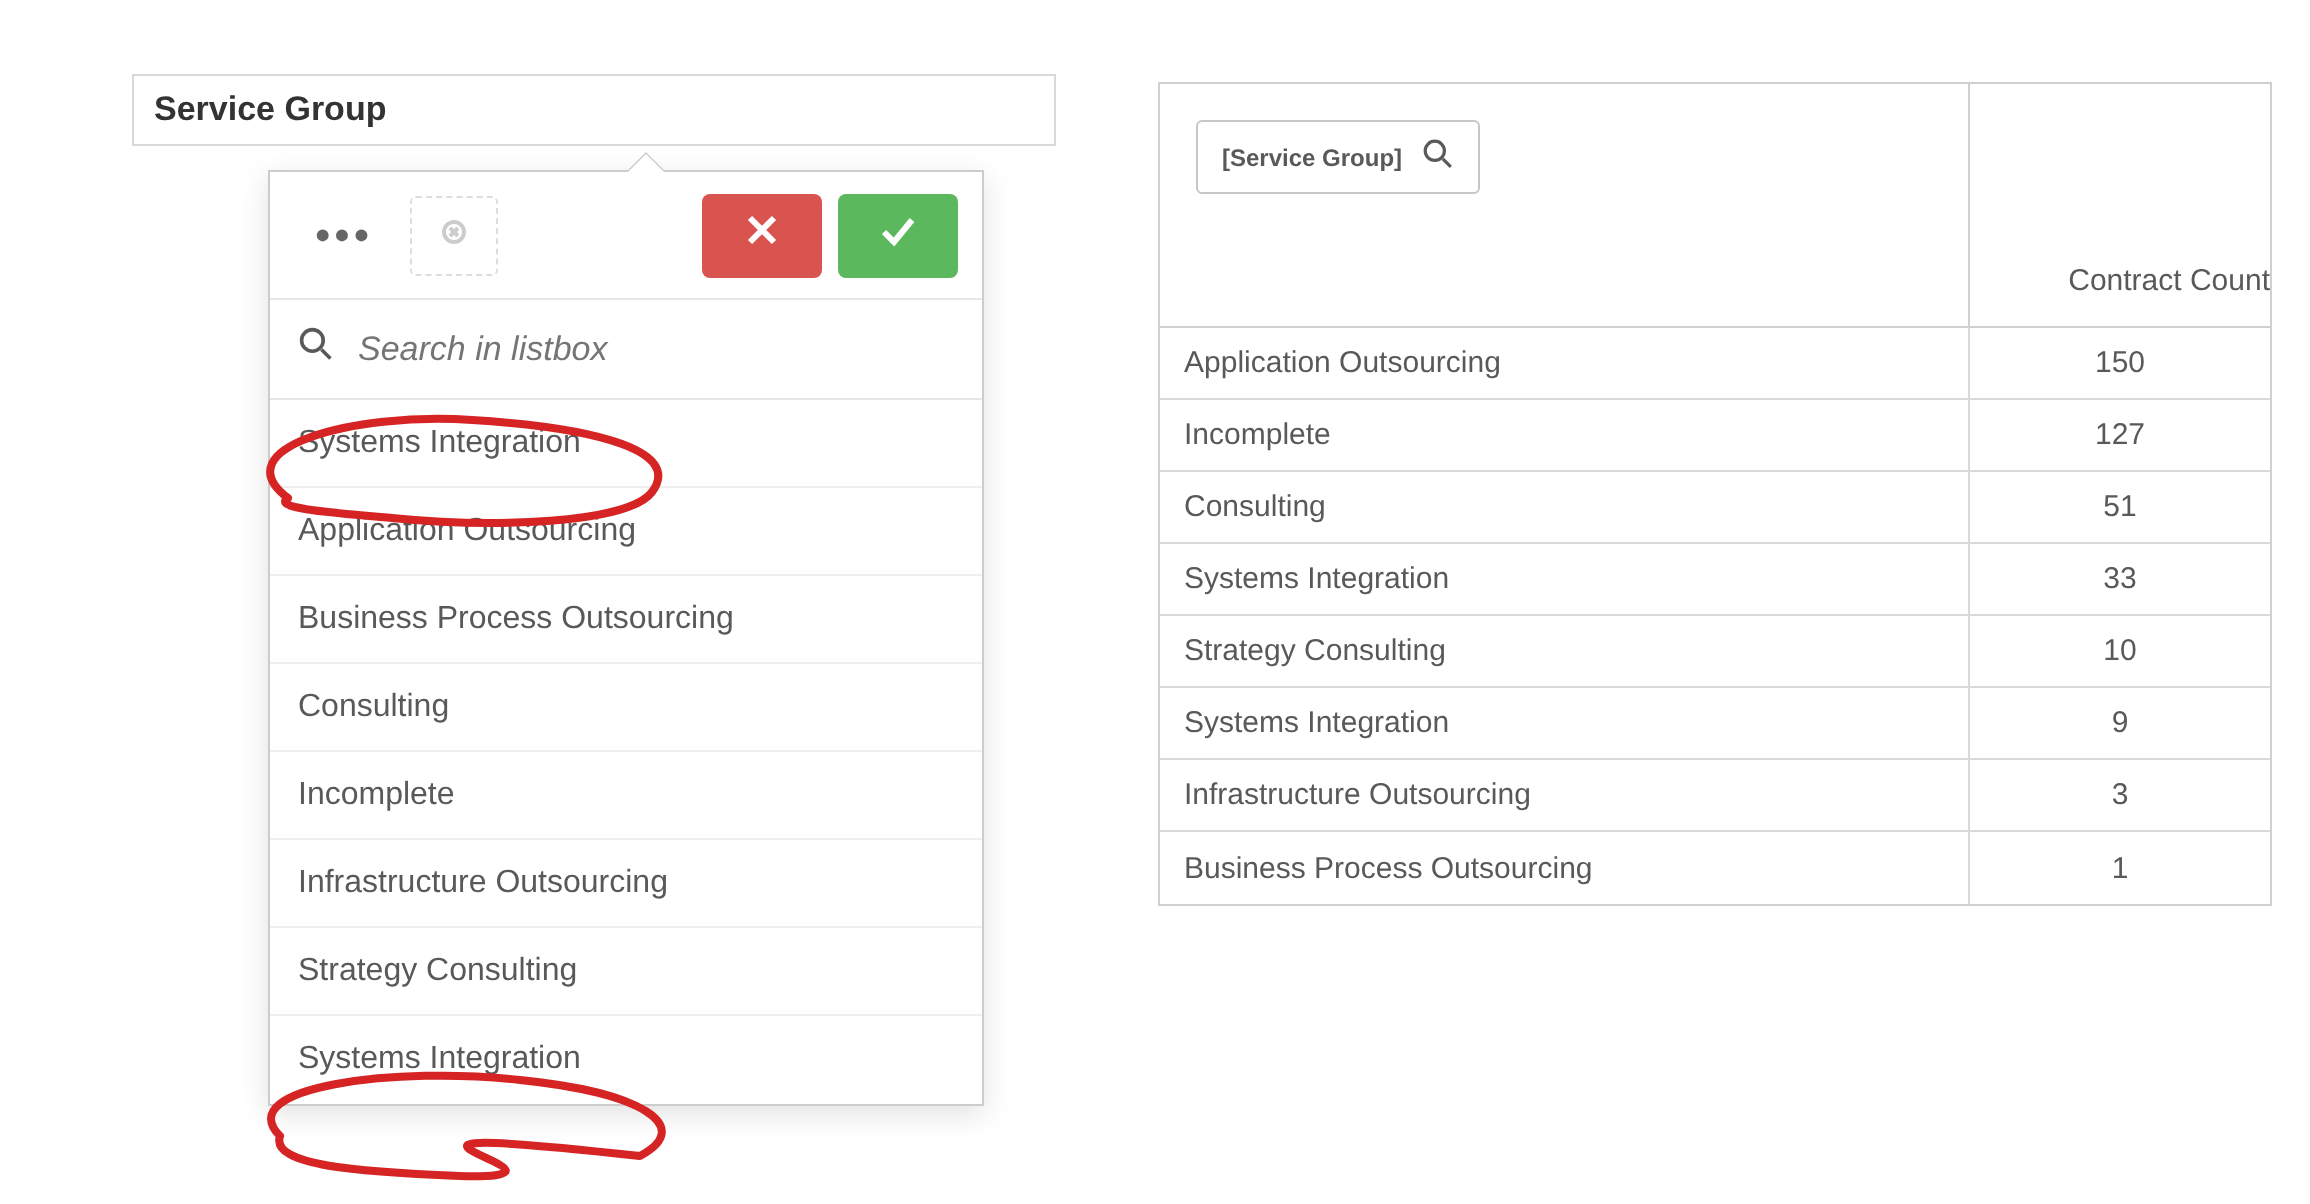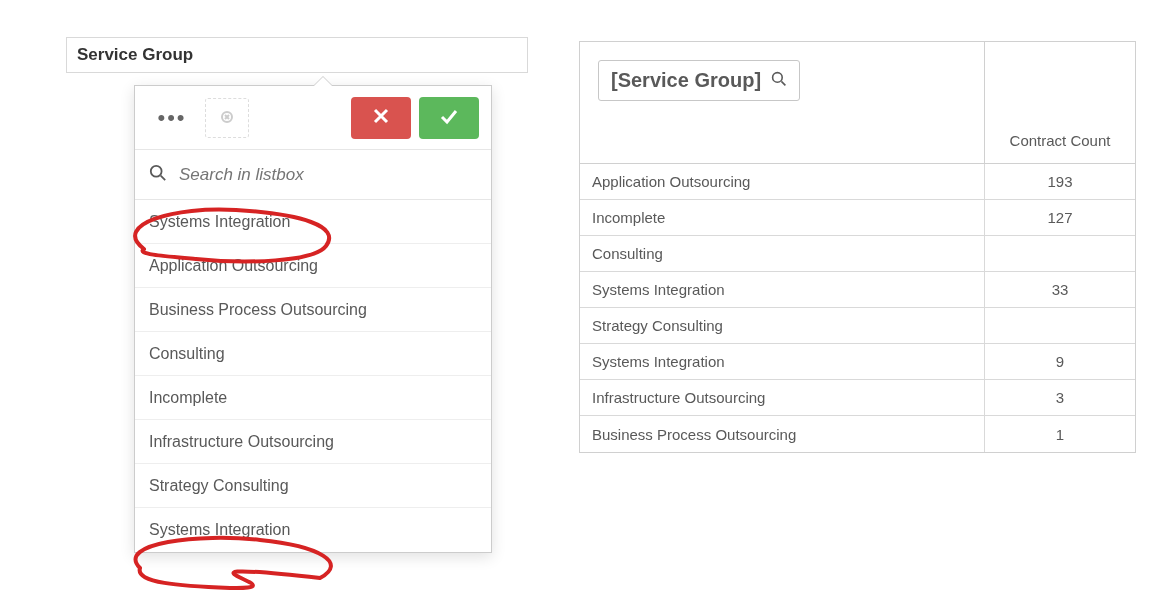--- a/index.html
+++ b/index.html
@@ -141,30 +141,30 @@
     position: relative;
   }
   .chip {
     position: absolute;
     left: 18px; top: 18px;
     border: 1px solid #c7c7c7;
     border-radius: 3px;
     padding: 8px 12px;
     display: flex; align-items: center; gap: 10px;
     font-weight: 700;
-    font-size: 20px;
+    font-size: 12px;
     color: #595959;
   }
   .chip svg { width: 16px; height: 16px; stroke: #595959; stroke-width: 2; fill: none; }
 
   .th-right {
     flex: 1;
     display: flex;
     align-items: flex-end;
-    justify-content: center;
+    justify-content: flex-end;
     padding-bottom: 14px;
     font-size: 15px;
     color: #595959;
   }
 
   .tbody { }
   .trow {
     display: flex;
     height: 36px;
     border-bottom: 1px solid #d9d9d9;
@@ -285,35 +285,37 @@
         </div>
       </div>
       <div class="th-right">
         <span>Contract Count</span>
       </div>
     </div>
 
     <div class="tbody">
       <div class="trow">
         <div class="tcell-name">Application Outsourcing</div>
-        <div class="tcell-num">193</div>
+        <div class="tcell-num">150</div>
       </div>
       <div class="trow">
         <div class="tcell-name">Incomplete</div>
         <div class="tcell-num">127</div>
       </div>
       <div class="trow">
         <div class="tcell-name">Consulting</div>
+        <div class="tcell-num">51</div>
       </div>
       <div class="trow">
         <div class="tcell-name">Systems Integration</div>
         <div class="tcell-num">33</div>
       </div>
       <div class="trow">
         <div class="tcell-name">Strategy Consulting</div>
+        <div class="tcell-num">10</div>
       </div>
       <div class="trow">
         <div class="tcell-name">Systems Integration</div>
         <div class="tcell-num">9</div>
       </div>
       <div class="trow">
         <div class="tcell-name">Infrastructure Outsourcing</div>
         <div class="tcell-num">3</div>
       </div>
       <div class="trow">

